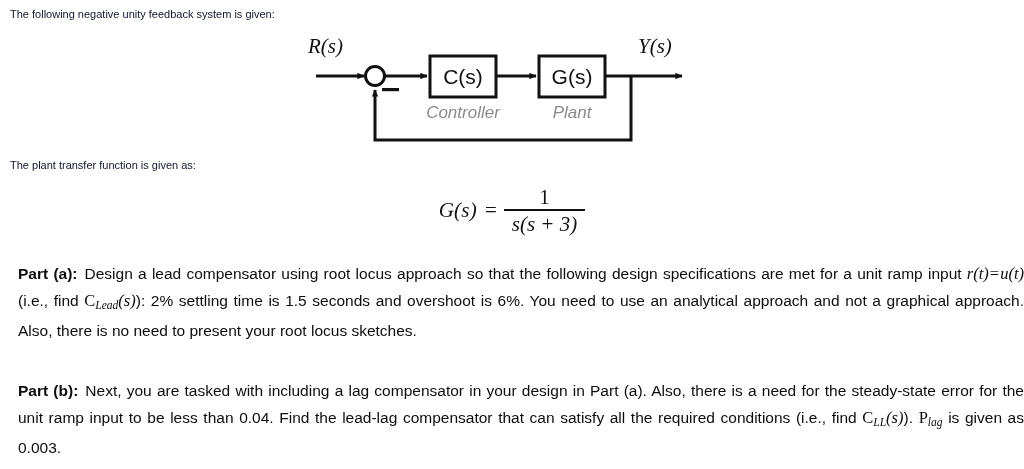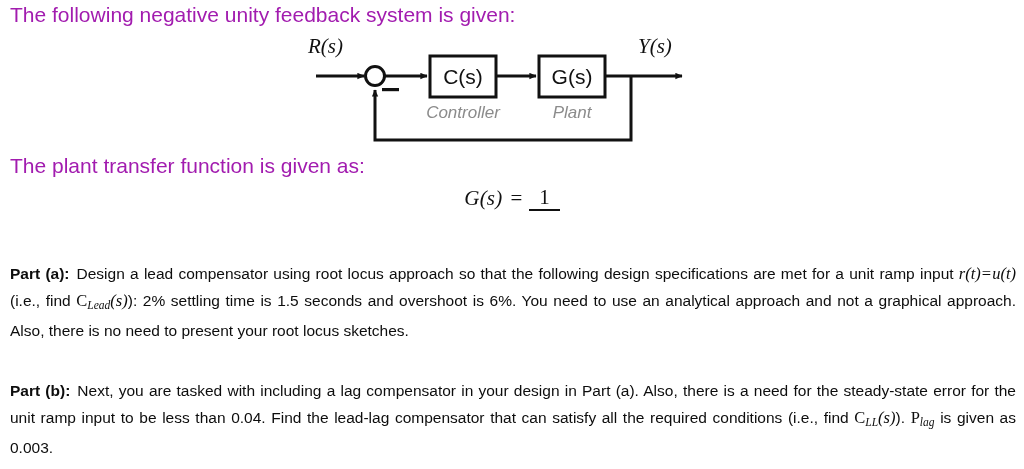--- a/index.html
+++ b/index.html
@@ -18,23 +18,23 @@
   .page {
     position: absolute;
     left: 0; top: 0;
     width: 1024px;
     height: 469px;
   }
 
   
   .body-text {
     position: absolute;
-    font-size: 21px;
+    font-size: 11px;
     line-height: 19px;
-    color: #a21caf;
+    color: #0f172a;
     white-space: nowrap;
   }
 
   .intro-1 { left: 10px; top: 5px; }
   .intro-2 { left: 10px; top: 156px; text-align: right; }
 
   
   #block-diagram {
     position: absolute;
     left: 286px;
@@ -79,21 +79,21 @@
   }
   .frac .den {
     padding: 2px 8px 0 8px;
     font-style: italic;
     line-height: 1.1;
   }
 
   
   .part {
     position: absolute;
-    left: 10px;
+    left: 18px;
     width: 1006px;
     font-size: 15.5px;
     line-height: 26.5px;
     color: #0d0d0d;
   }
   #part-a { top: 261px; }
   #part-b { top: 378px; }
 
   .part p {
     margin: 0;
@@ -205,20 +205,21 @@
 
   <div class="body-text intro-2">The plant transfer function is given as:</div>
 
   <div id="equation-block">
     <span class="eq-inline">
       <span class="eq-lhs">G(s)</span>
       <span class="eq-eq">=</span>
       <span class="frac">
         <span class="num">1</span>
         <span class="bar"></span>
+        <span class="den">s(s + 3)</span>
       </span>
     </span>
   </div>
 
   <div class="part" id="part-a">
     <p>
       <span class="part-label">Part (a):</span><span class="gap-sm"></span><span>Design a lead compensator using root locus approach so that the following design specifications are met for a unit ramp input </span><span class="mi">r</span><span class="mi">(t)</span><span class="op">=</span><span class="mi">u</span><span class="mi">(t)</span><span> (i.e., find </span><span class="mi-up">C</span><span class="sub">Lead</span><span class="mi">(s)</span><span>): </span><span>2% settling time is 1.5 seconds and overshoot is 6%. You need to use an analytical approach and not a graphical approach.  Also, there is no need to present your root locus sketches.</span>
     </p>
   </div>
 

